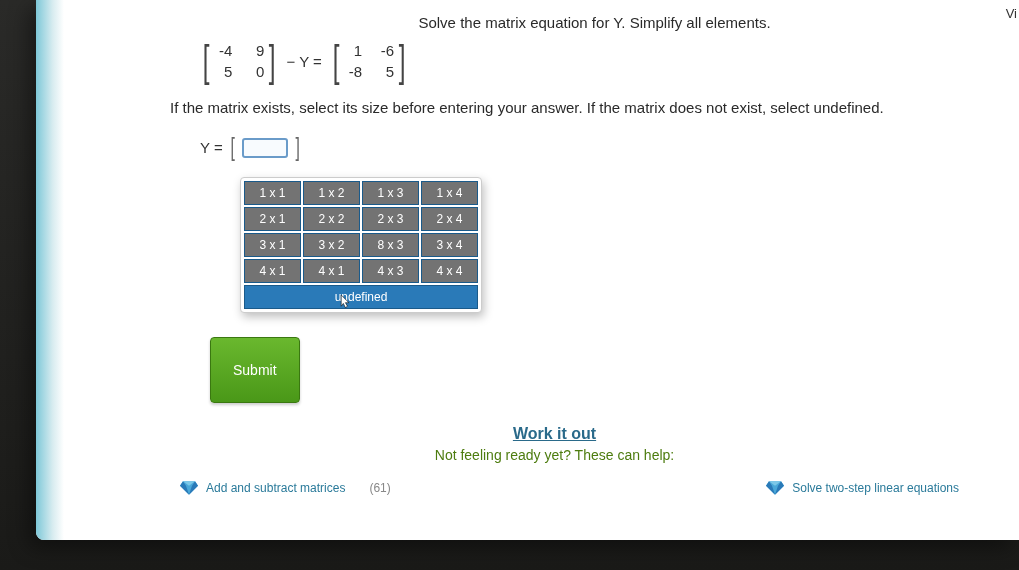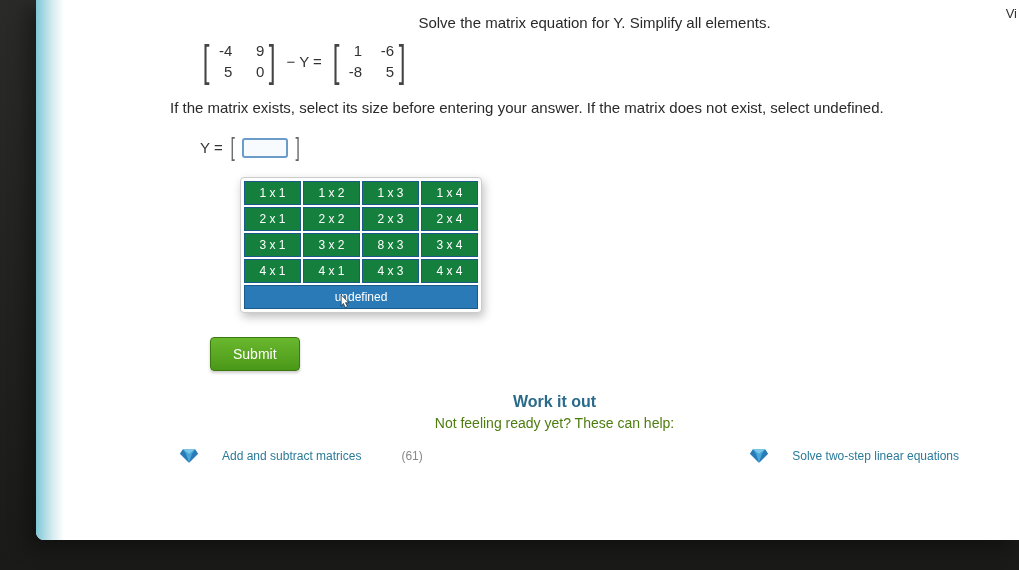--- a/index.html
+++ b/index.html
@@ -118,21 +118,21 @@
     border-radius: 4px;
     box-shadow: 2px 4px 10px rgba(0,0,0,0.25);
     padding: 3px;
   }
   .size-grid {
     display: grid;
     grid-template-columns: repeat(4, 1fr);
     gap: 2px;
   }
   .size-cell {
-    background: #15803d;
+    background: #737373;
     color: #fff;
     text-align: center;
     padding: 4px 0;
     font-size: 12px;
     border: 1px solid #1a5a8a;
     cursor: pointer;
   }
   .undef-row {
     margin-top: 2px;
     background: #2a7ab8;
@@ -153,48 +153,49 @@
     margin-left: -24px;
     margin-top: -4px;
     pointer-events: none;
   }
   .submit-btn {
     margin: 24px 13px 0 120px;
     background: linear-gradient(to bottom, #6ab82e, #4a9818);
     color: #fff;
     border: 1px solid #3a7810;
     border-radius: 4px;
-    padding: 8px 22px;
+    padding: 24px 22px;
     font-size: 14px;
     cursor: pointer;
     box-shadow: 0 2px 3px rgba(0,0,0,0.2);
   }
   .work-section {
     text-align: center;
     margin-top: 22px;
   }
   .work-title {
     color: #2a6a8a;
     font-size: 16px;
     font-weight: bold;
+    text-decoration: underline;
   }
   .work-sub {
     color: #4d7c0f;
     font-size: 14px;
     margin-top: 4px;
   }
   .help-links {
     display: flex;
     justify-content: space-between;
     padding: 18px 60px 0 90px;
   }
   .help-link {
     display: flex;
     align-items: center;
-    gap: 24px;
+    gap: 8px;
     color: #2a7a9a;
     font-size: 12px;
     cursor: pointer;
   }
   .diamond {
     width: 18px;
     height: 14px;
   }
   .count { color: #888; margin-left: 16px; }
 </style>

